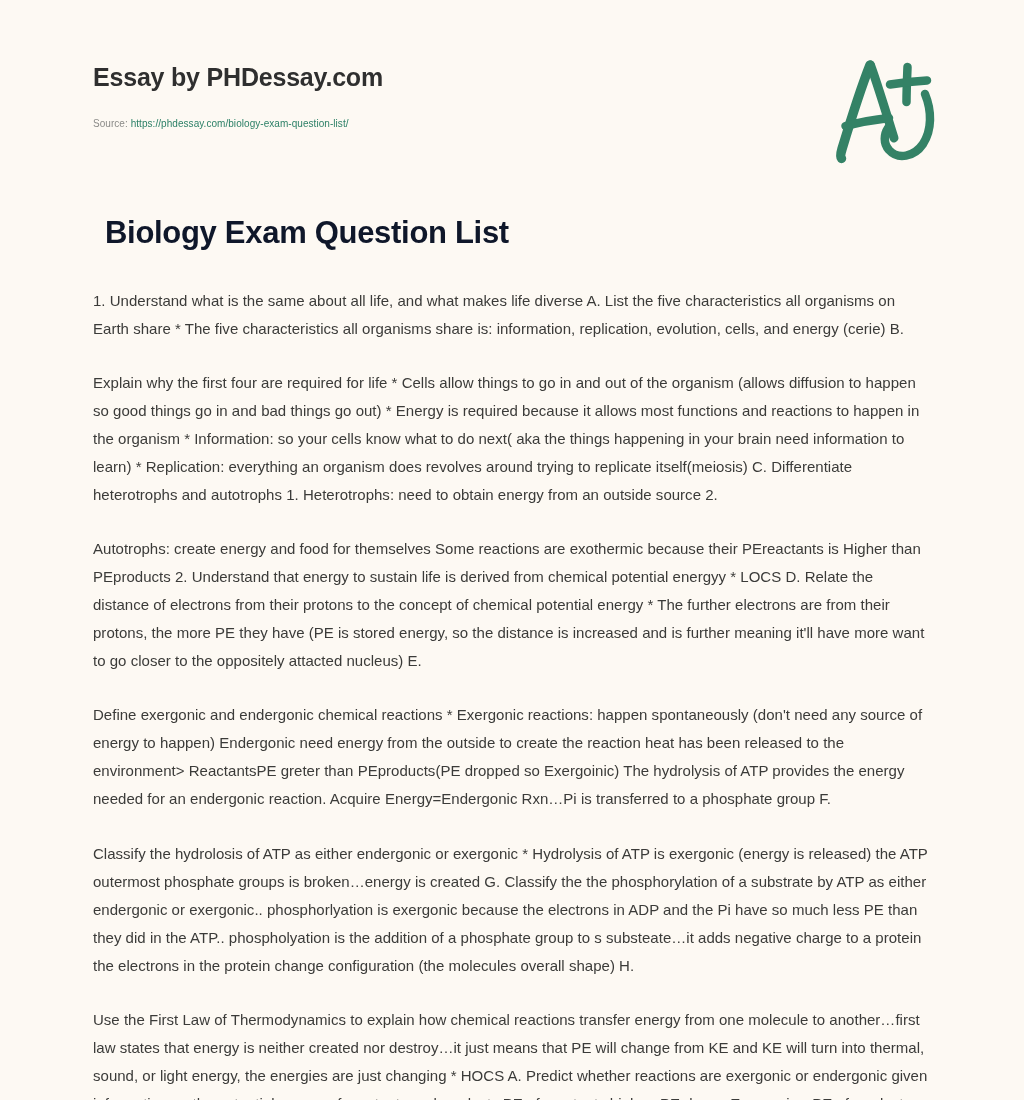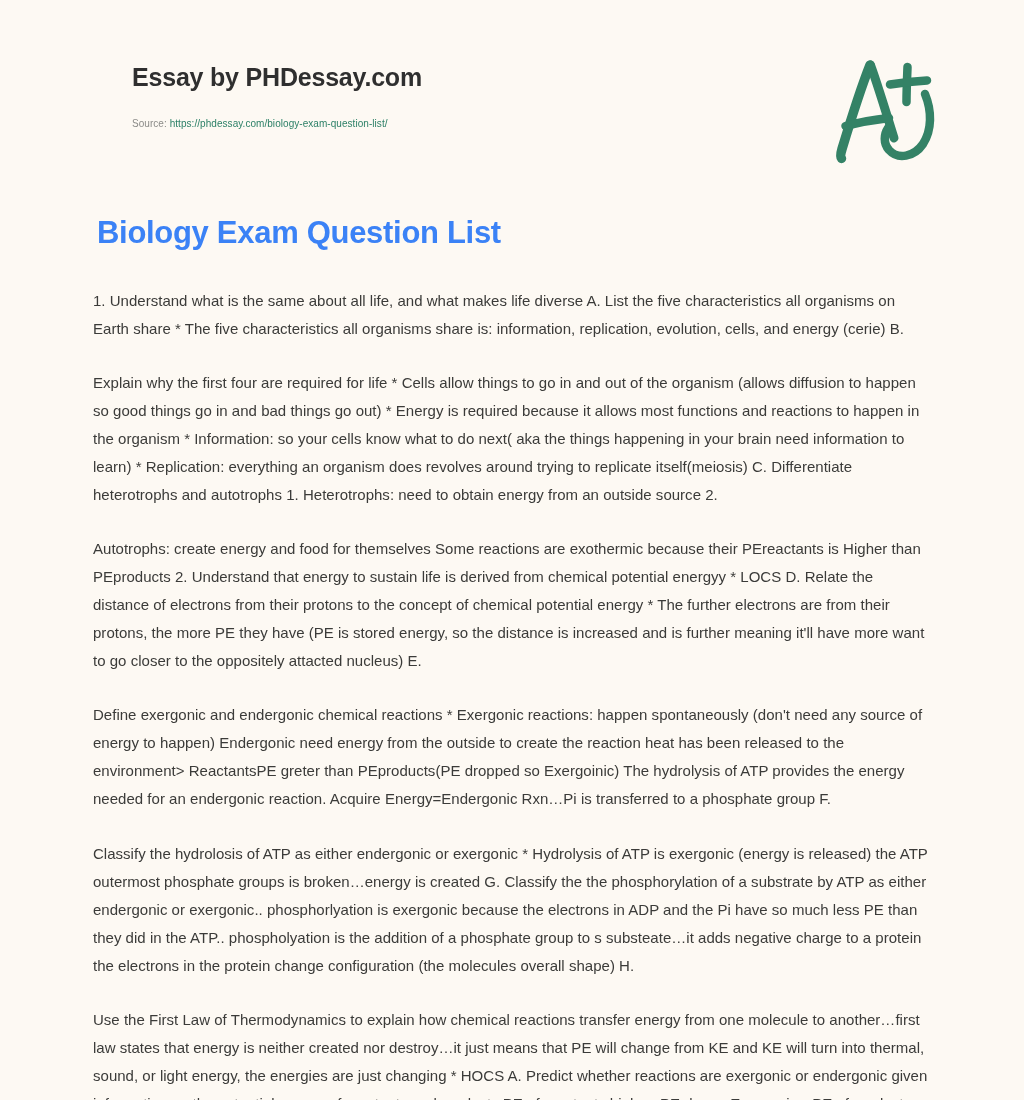--- a/index.html
+++ b/index.html
@@ -24,21 +24,20 @@
     width: 1024px;
     height: 1100px;
     padding: 0;
   }
 
   
   .header {
     position: relative;
     padding: 62px 44px 0 93px;
     min-height: 190px;
-    margin-left: 39px;
   }
 
   .brand-line {
     font-size: 25px;
     font-weight: 700;
     letter-spacing: -0.2px;
     color: #2f2f2f;
     line-height: 1.2;
     margin: 0;
   }
@@ -69,24 +68,24 @@
     width: 120px;
     height: 115px;
   }
 
   
   .article {
     padding: 0 94px 0 93px;
   }
 
   .doc-title {
-    margin: 24px 0 0 4px;
+    margin: 24px 0 0 12px;
     font-size: 31px;
     font-weight: 700;
-    color: #3b82f6;
+    color: #0f172a;
     letter-spacing: -0.3px;
     line-height: 1.25;
   }
 
   .body-copy {
     margin-top: 34px;
   }
 
   .body-copy p {
     margin: 0 0 26px 0;

